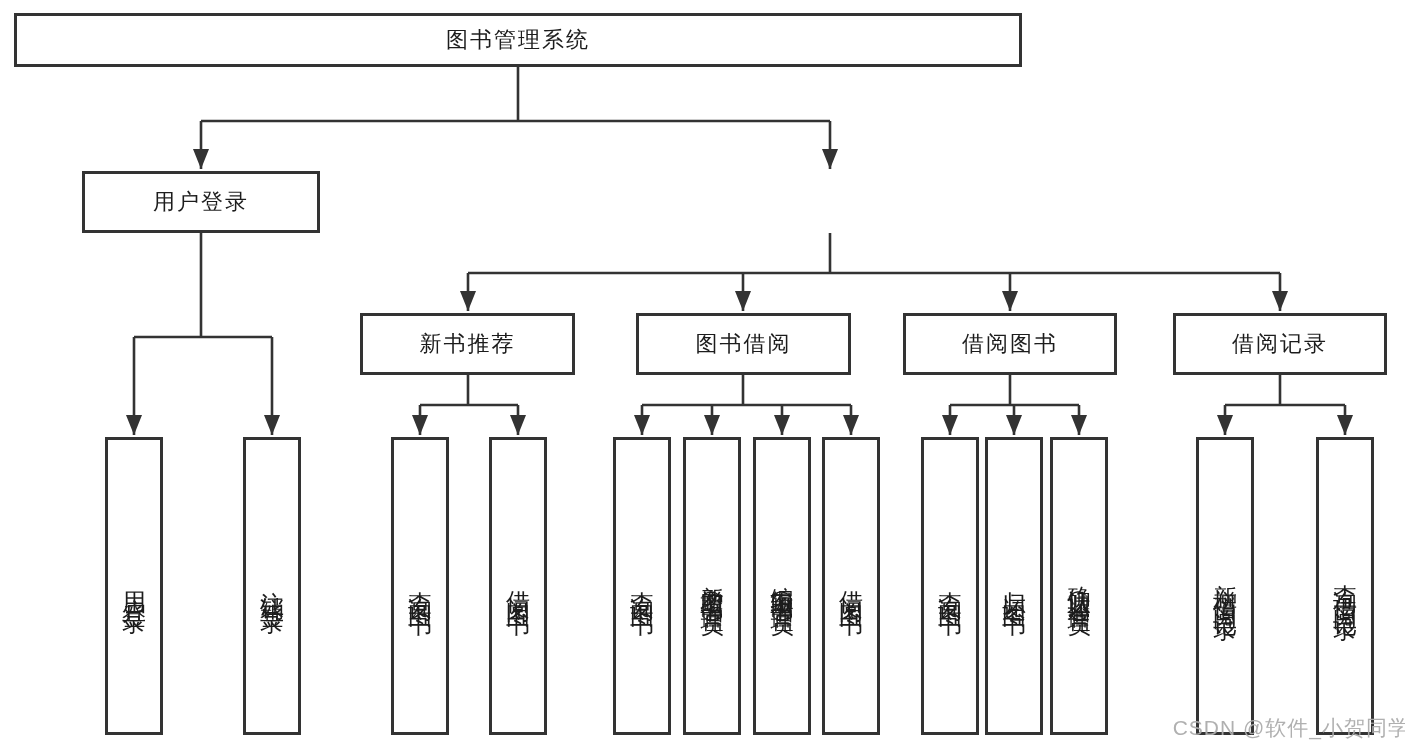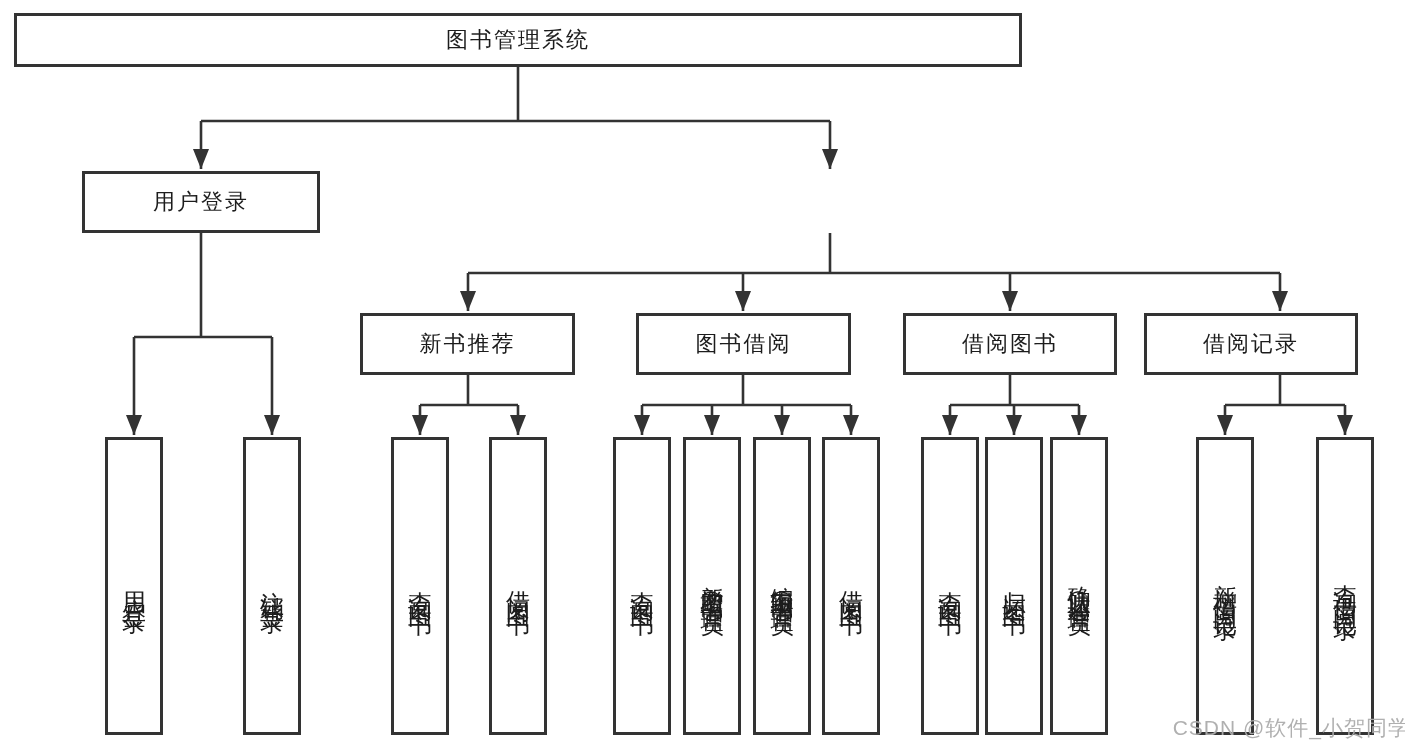--- a/index.html
+++ b/index.html
@@ -94,21 +94,21 @@
     </g>
   </svg>
 
   <div class="box" style="left:14px;top:13px;width:1008px;height:54px">图书管理系统</div>
 
   <div class="box" style="left:82px;top:171px;width:238px;height:62px">用户登录</div>
 
   <div class="box" style="left:360px;top:313px;width:215px;height:62px">新书推荐</div>
   <div class="box" style="left:636px;top:313px;width:215px;height:62px">图书借阅</div>
   <div class="box" style="left:903px;top:313px;width:214px;height:62px">借阅图书</div>
-  <div class="box" style="left:1144px;top:313px;width:214px;height:62px">借阅记录</div>
+  <div class="box" style="left:1173px;top:313px;width:214px;height:62px">借阅记录</div>
 
   <div class="box vbox" style="left:105px;top:437px;width:58px;height:298px">用户登录</div>
   <div class="box vbox" style="left:243px;top:437px;width:58px;height:298px">注销登录</div>
 
   <div class="box vbox" style="left:391px;top:437px;width:58px;height:298px">查询图书</div>
   <div class="box vbox" style="left:489px;top:437px;width:58px;height:298px">借阅图书</div>
 
   <div class="box vbox" style="left:613px;top:437px;width:58px;height:298px">查询图书</div>
   <div class="box vbox long" style="left:683px;top:437px;width:58px;height:298px">新增图书（管理员）</div>
   <div class="box vbox long" style="left:753px;top:437px;width:58px;height:298px">编辑图书（管理员）</div>

